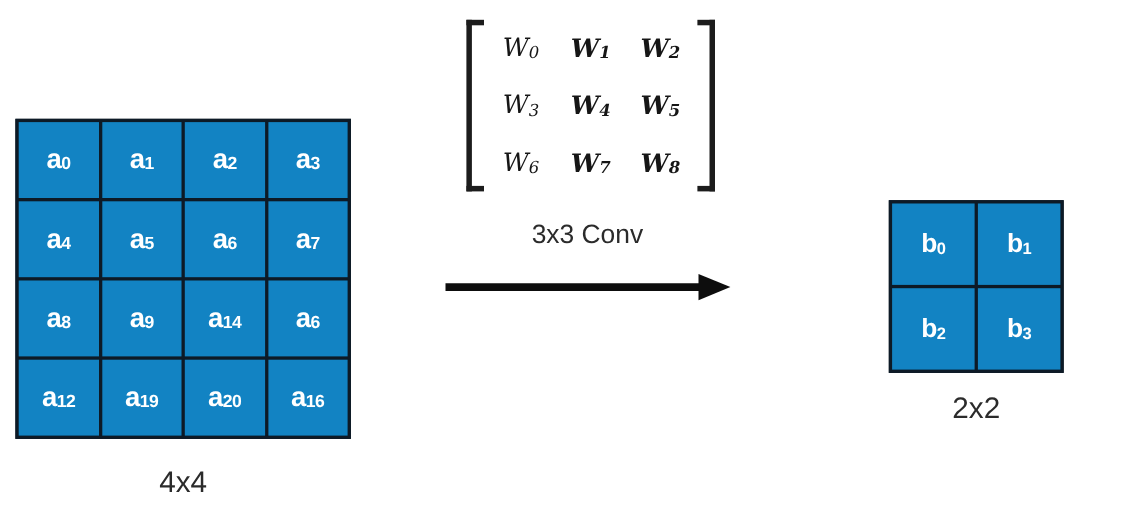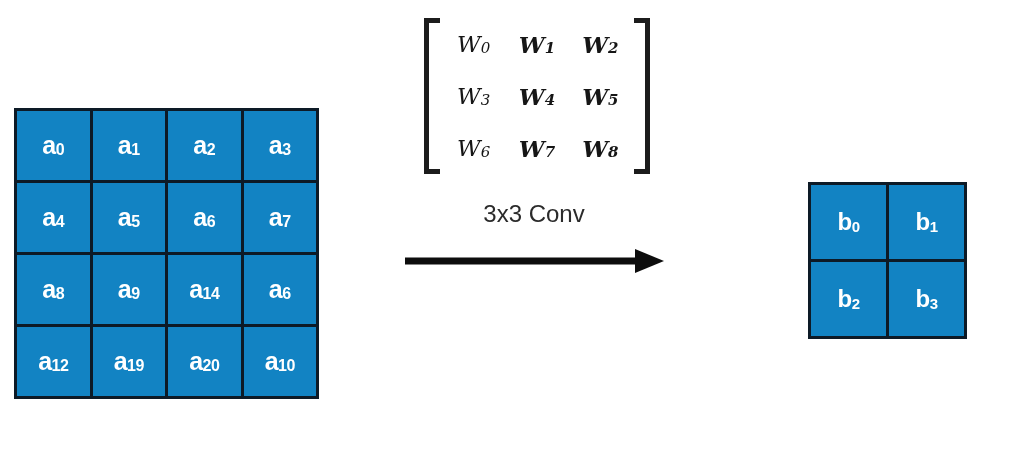--- a/index.html
+++ b/index.html
@@ -230,23 +230,24 @@
       <div class="cell">
         <span class="base">a</span>
         <span class="sub">19</span>
       </div>
       <div class="cell">
         <span class="base">a</span>
         <span class="sub">20</span>
       </div>
       <div class="cell">
         <span class="base">a</span>
-        <span class="sub">10</span>
+        <span class="sub">16</span>
       </div>
     </div>
+  <div class="size-caption" id="input-size-label">4x4</div>
 
   <div id="kernel-matrix">
     <div class="bracket" id="bracket-left"></div>
     <div class="bracket" id="bracket-right"></div>
     <div id="kernel-rows">
         <div class="kernel-cell light">
           <span class="base">W</span>
           <span class="sub">0</span>
         </div>
         <div class="kernel-cell">
@@ -301,15 +302,16 @@
       </div>
       <div class="cell">
         <span class="base">b</span>
         <span class="sub">2</span>
       </div>
       <div class="cell">
         <span class="base">b</span>
         <span class="sub">3</span>
       </div>
     </div>
+  <div class="size-caption" id="output-size-label">2x2</div>
 
 
 </div>
 
 </body></html>

